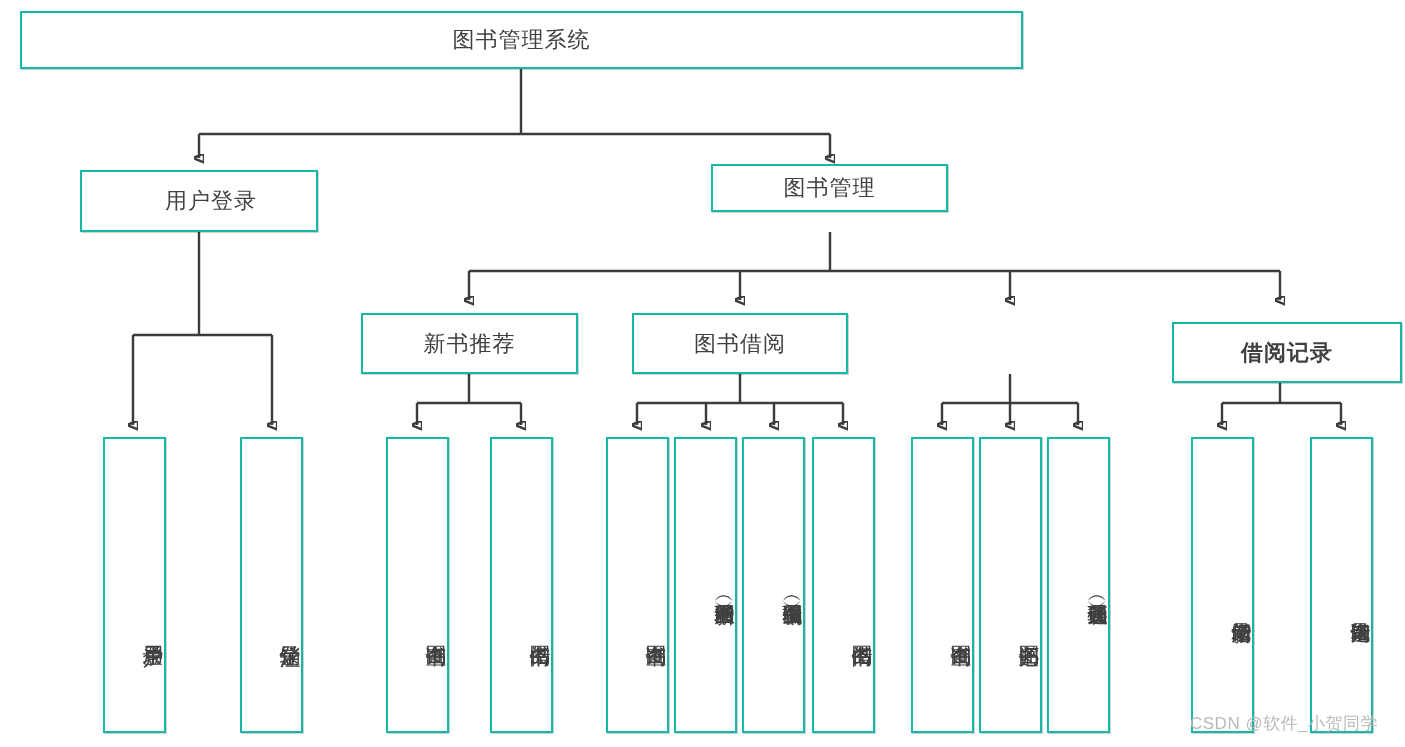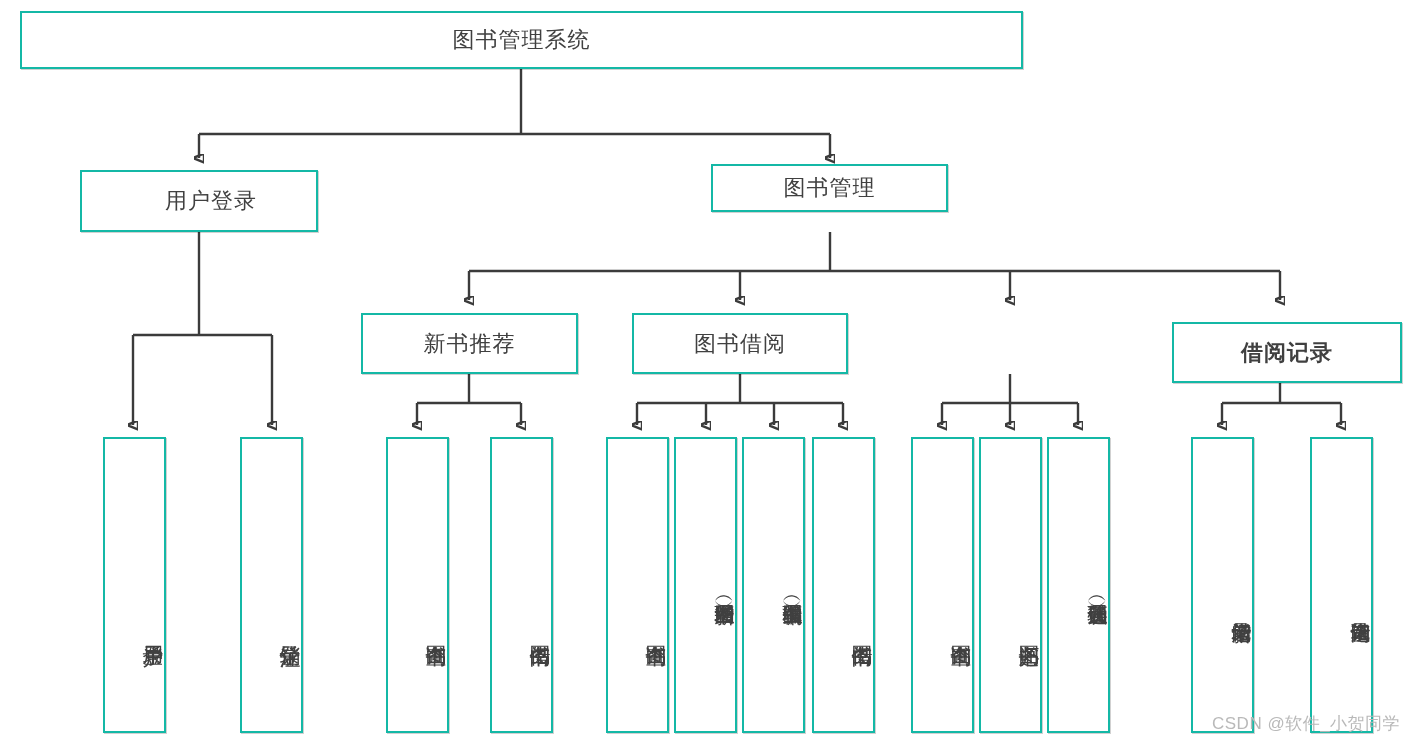--- a/index.html
+++ b/index.html
@@ -63,21 +63,20 @@
     fill: none;
   }
   .watermark {
     position: absolute;
     left: 1190px;
     top: 712px;
     font-size: 17px;
     color: #b9b9b9;
     letter-spacing: 0.5px;
     white-space: nowrap;
-    margin-left: 22px;
   }
 </style>
 </head>
 <body>
 
 <div id="canvas">
 
   <svg class="links" viewBox="0 0 1405 747">
     <defs>
       <marker id="arrow" markerWidth="10" markerHeight="10" refX="4.5" refY="5" orient="auto" markerUnits="userSpaceOnUse">

